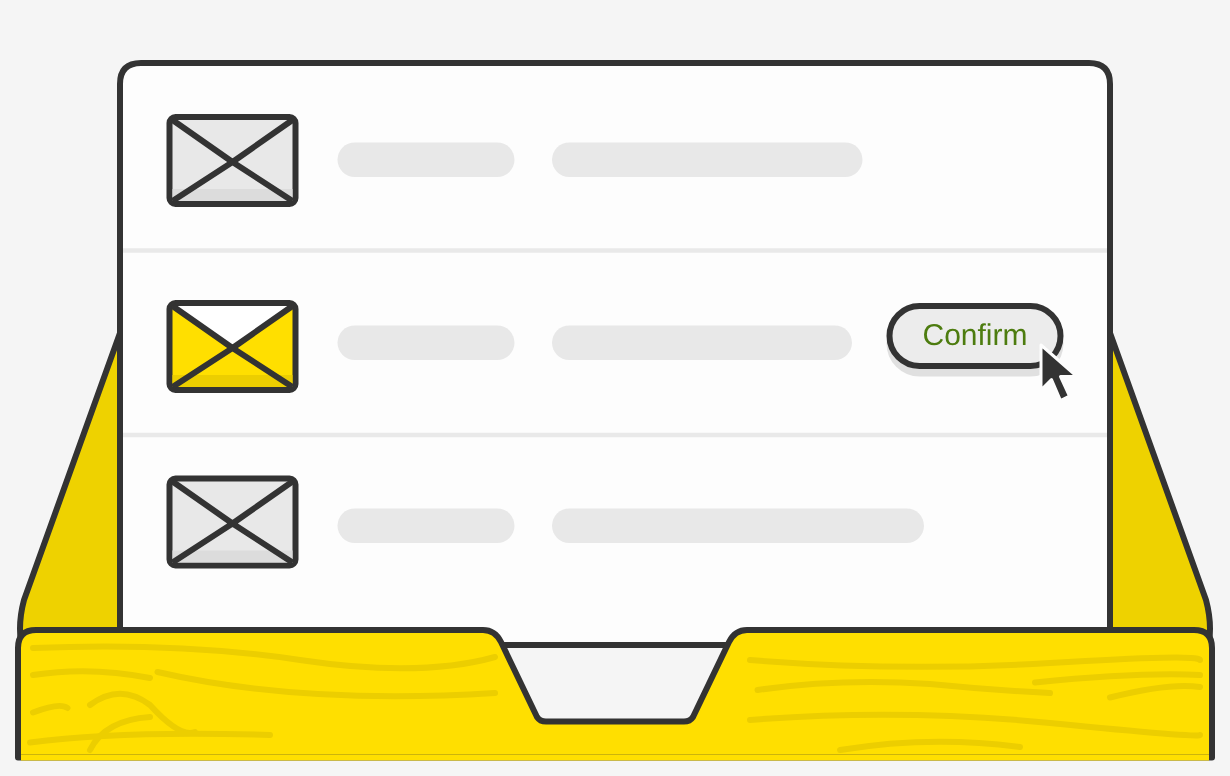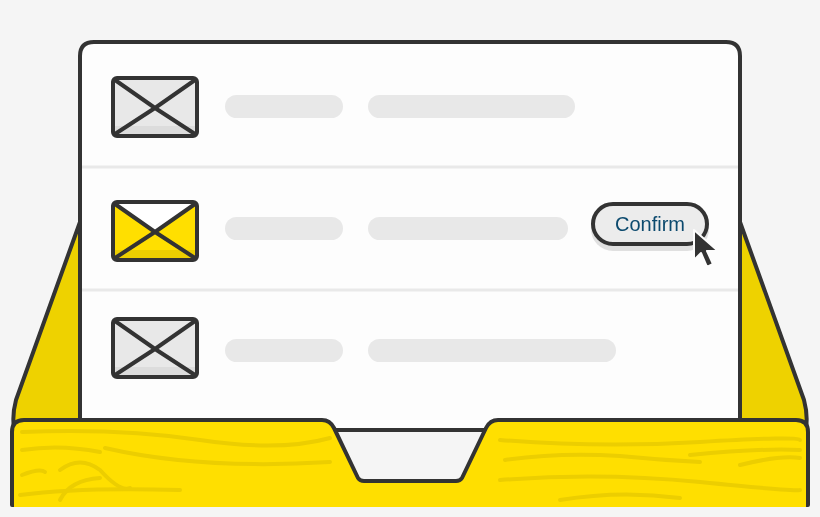--- a/index.html
+++ b/index.html
@@ -2,21 +2,21 @@
 <html><head>
 <meta charset="utf-8">
 <style>
   html, body { margin:0; padding:0; }
   body { width:820px; height:517px; background:#f5f5f5; position:relative; overflow:hidden; font-family:"Liberation Sans", sans-serif; }
   svg.scene { position:absolute; left:0; top:0; }
   .confirm-btn {
     position:absolute; left:591px; top:202px; width:118px; height:44px;
     box-sizing:border-box; border:4px solid #333; border-radius:22px;
     background:#ececec; display:flex; align-items:center; justify-content:center;
-    font-size:20px; color:#0c4a6e; box-shadow:0 5px 0 #e0e0e0; cursor:pointer;
+    font-size:20px; color:#4d7c0f; box-shadow:0 5px 0 #e0e0e0; cursor:pointer;
     font-family:"Liberation Sans", sans-serif;
   }
   .cursor { position:absolute; left:690px; top:228px; }
 </style>
 </head>
 <body>
 
 <svg class="scene" width="820" height="517" viewBox="0 0 820 517">
 
   <path d="M80,222 L16,400 Q12,415 14,428 L82,428 Z" fill="#eed200" stroke="#333" stroke-width="4" stroke-linejoin="round"></path>

